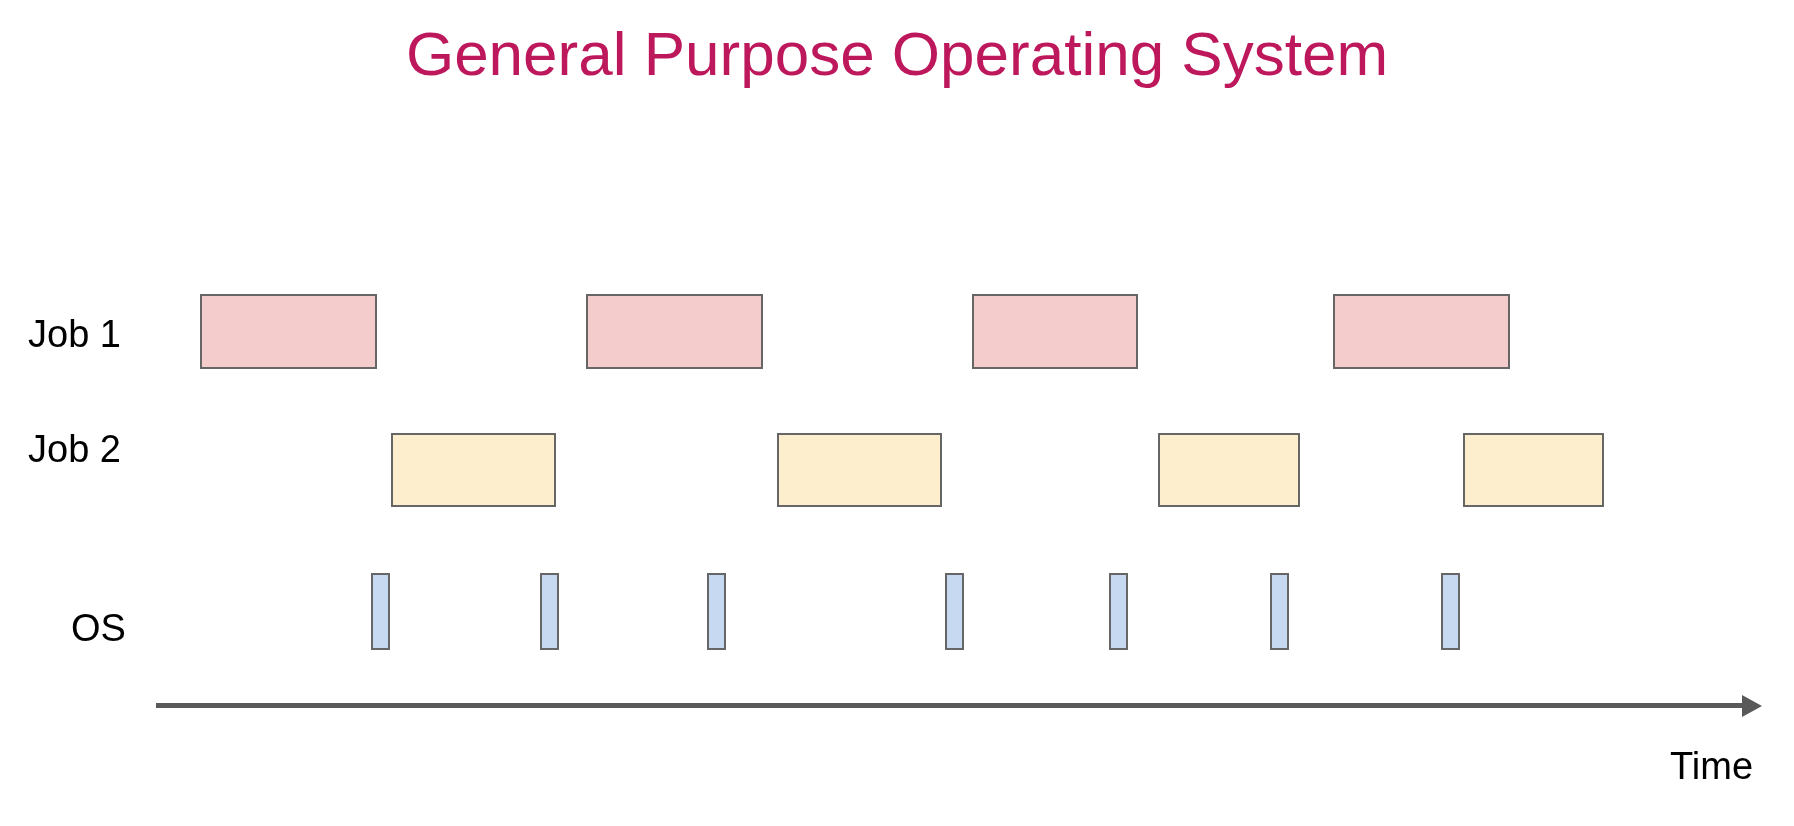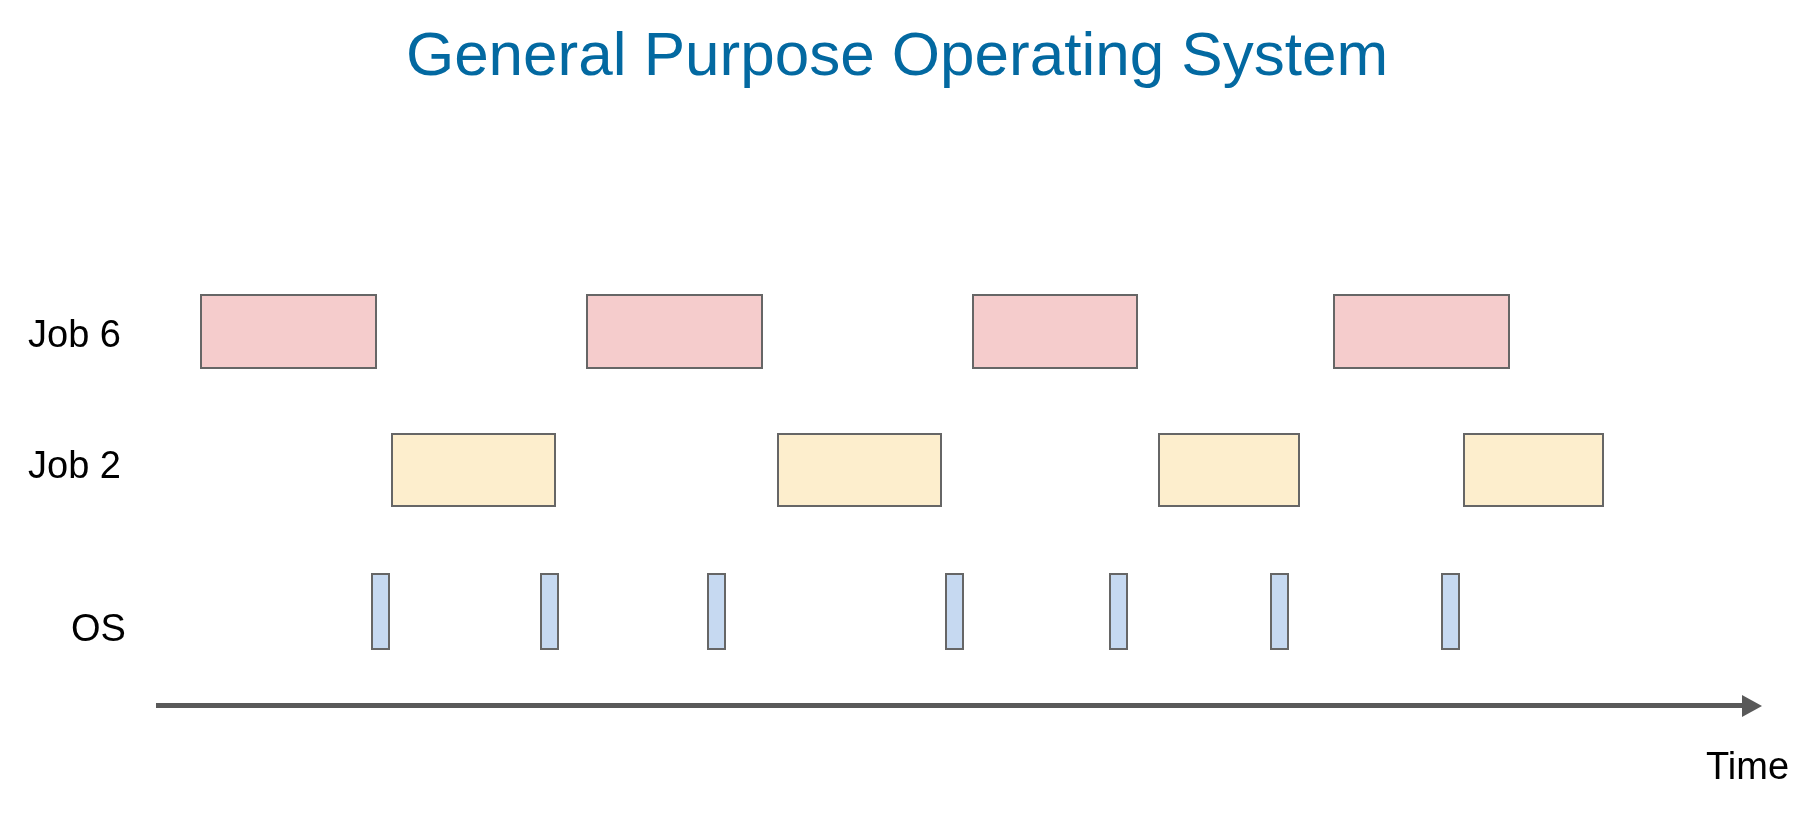--- a/index.html
+++ b/index.html
@@ -20,21 +20,21 @@
   }
   #diagram-title {
     position: absolute;
     left: 0;
     top: 18px;
     width: 1794px;
     text-align: center;
     font-size: 62px;
     font-weight: 400;
     letter-spacing: 0px;
-    color: #0369a1;
+    color: #be185d;
     white-space: nowrap;
   }
   .row-label {
     position: absolute;
     font-size: 38px;
     font-weight: 400;
     color: #000000;
     white-space: nowrap;
     text-align: left;
   }
@@ -54,37 +54,36 @@
     height: 0;
     border-top: 11px solid transparent;
     border-bottom: 11px solid transparent;
     border-left: 20px solid #595959;
   }
   #axis-caption {
     position: absolute;
     font-size: 38px;
     color: #000000;
     white-space: nowrap;
-    margin-left: 36px;
   }
 </style>
 </head>
 <body>
 
 <div id="canvas">
 
   <div id="diagram-title">General Purpose Operating System</div>
 
   <div id="rows-layer">
-      <div class="row-label" style="left: 28px; top: 313px;">Job 6</div>
+      <div class="row-label" style="left: 28px; top: 313px;">Job 1</div>
       <div class="bar" style="left: 200px; top: 294px; width: 177px; height: 75px; background: rgb(245, 204, 204); border-color: rgb(102, 102, 102);"></div>
       <div class="bar" style="left: 586px; top: 294px; width: 177px; height: 75px; background: rgb(245, 204, 204); border-color: rgb(102, 102, 102);"></div>
       <div class="bar" style="left: 972px; top: 294px; width: 166px; height: 75px; background: rgb(245, 204, 204); border-color: rgb(102, 102, 102);"></div>
       <div class="bar" style="left: 1333px; top: 294px; width: 177px; height: 75px; background: rgb(245, 204, 204); border-color: rgb(102, 102, 102);"></div>
-      <div class="row-label" style="left: 28px; top: 444px; text-align: right;">Job 2</div>
+      <div class="row-label" style="left: 28px; top: 428px; text-align: right;">Job 2</div>
       <div class="bar" style="left: 391px; top: 433px; width: 165px; height: 74px; background: rgb(253, 238, 205); border-color: rgb(102, 102, 102);"></div>
       <div class="bar" style="left: 777px; top: 433px; width: 165px; height: 74px; background: rgb(253, 238, 205); border-color: rgb(102, 102, 102);"></div>
       <div class="bar" style="left: 1158px; top: 433px; width: 142px; height: 74px; background: rgb(253, 238, 205); border-color: rgb(102, 102, 102);"></div>
       <div class="bar" style="left: 1463px; top: 433px; width: 141px; height: 74px; background: rgb(253, 238, 205); border-color: rgb(102, 102, 102);"></div>
       <div class="row-label" style="left: 71px; top: 607px;">OS</div>
       <div class="bar" style="left: 371px; top: 573px; width: 19px; height: 77px; background: rgb(198, 217, 241); border-color: rgb(102, 102, 102);"></div>
       <div class="bar" style="left: 540px; top: 573px; width: 19px; height: 77px; background: rgb(198, 217, 241); border-color: rgb(102, 102, 102);"></div>
       <div class="bar" style="left: 707px; top: 573px; width: 19px; height: 77px; background: rgb(198, 217, 241); border-color: rgb(102, 102, 102);"></div>
       <div class="bar" style="left: 945px; top: 573px; width: 19px; height: 77px; background: rgb(198, 217, 241); border-color: rgb(102, 102, 102);"></div>
       <div class="bar" style="left: 1109px; top: 573px; width: 19px; height: 77px; background: rgb(198, 217, 241); border-color: rgb(102, 102, 102);"></div>

